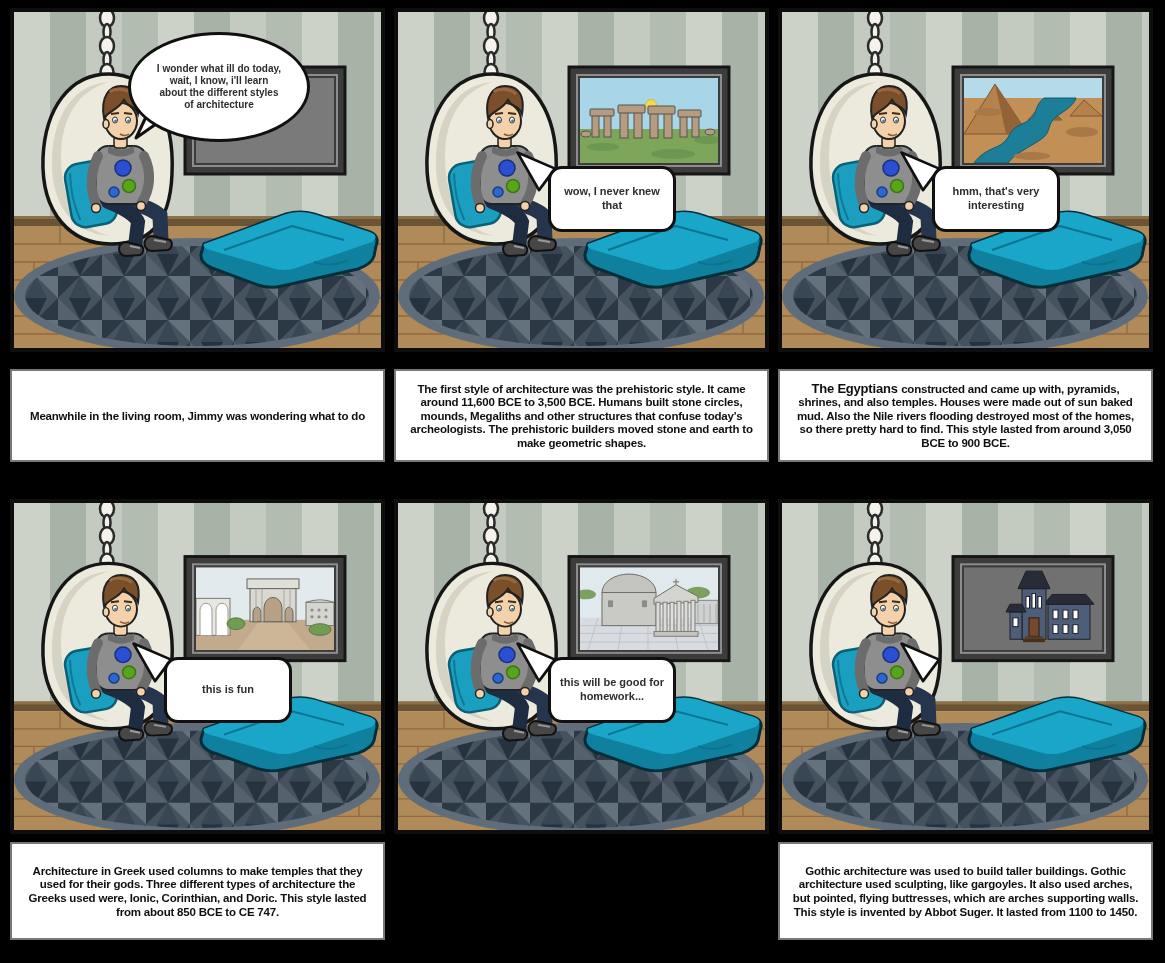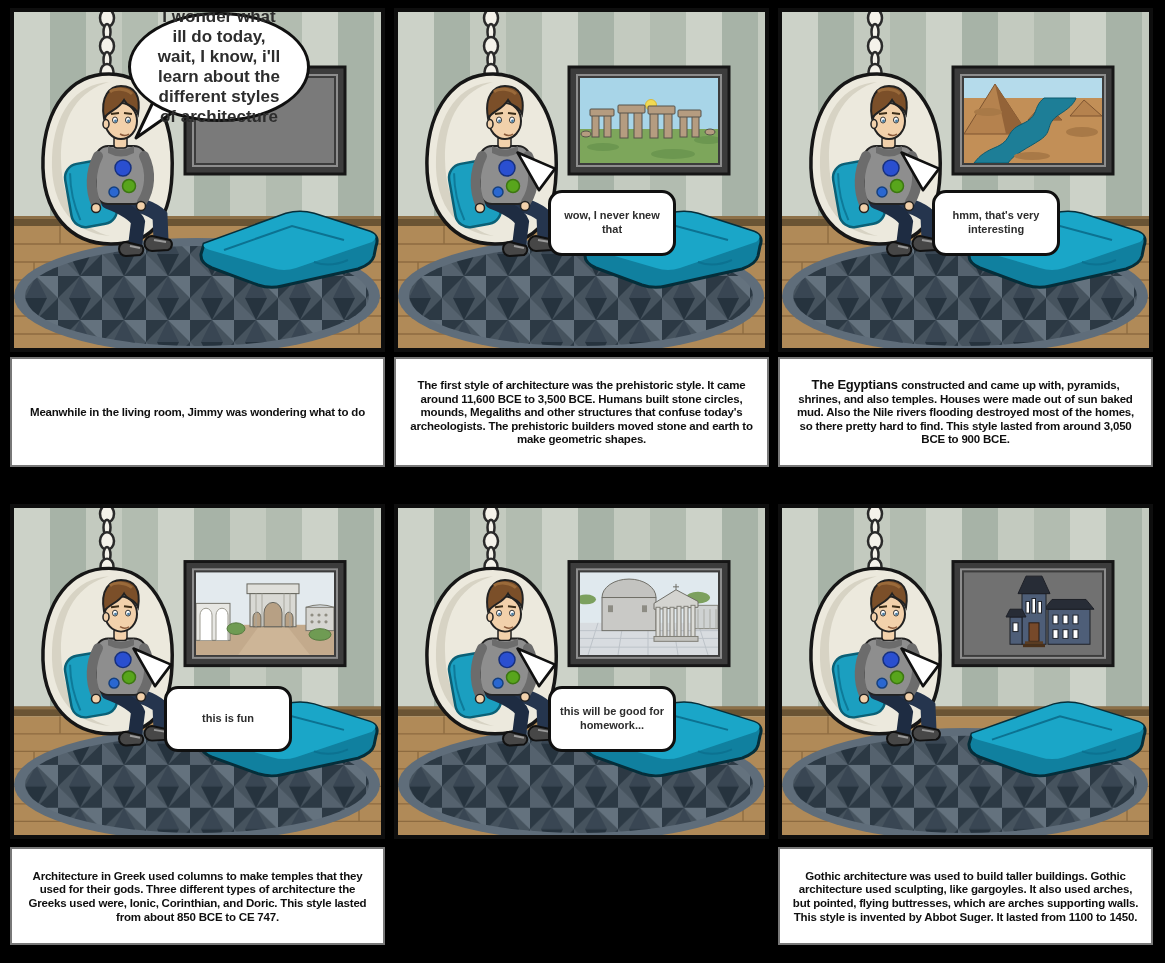--- a/index.html
+++ b/index.html
@@ -6,29 +6,29 @@
   html,body{margin:0;padding:0;background:#000;}
   body{width:1165px;height:963px;font-family:"Liberation Sans",sans-serif;overflow:hidden;}
   .board{padding:8px 10px 0 10px;}
   .row{display:flex;gap:9px;}
   .row.first{margin-bottom:37px;}
   .col{width:375px;display:flex;flex-direction:column;}
   .scene{position:relative;border:4px solid #0e0e0e;box-sizing:border-box;overflow:hidden;background:#c7cdc2;}
   .row.first .scene{height:344px;}
   .row.second .scene{height:335px;}
   .scene svg.scene-art{width:100%;height:100%;display:block;}
-  .row.first .caption-box{height:110px;margin-top:5px;}
+  .row.first .caption-box{height:93px;margin-top:17px;}
   .row.second .caption-box{height:98px;margin-top:8px;}
   .caption-box{background:#fff;border:2px solid #787878;box-sizing:border-box;display:flex;align-items:center;justify-content:center;padding:4px 10px;}
   .caption-text{margin:0;text-align:center;font-weight:bold;font-size:11.5px;line-height:1.18;letter-spacing:-0.2px;color:#0f0f0f;}
   .cap-small{font-size:13px;}
   
   .bubble{position:absolute;background:#fff;border:3px solid #101010;display:flex;align-items:center;justify-content:center;text-align:center;color:#2d2d2d;font-weight:bold;z-index:3;box-sizing:border-box;}
-  .b-ellipse .bubble{left:114px;top:0;width:182px;height:110px;border-radius:50%;font-size:17px;line-height:1.18;padding:8px 24px;}
-  .b-rect .bubble{left:150px;top:178px;width:128px;height:66px;border-radius:14px;font-size:11px;line-height:1.25;padding:4px 4px;}
+  .b-ellipse .bubble{left:114px;top:20px;width:182px;height:110px;border-radius:50%;font-size:10px;line-height:1.18;padding:8px 24px;}
+  .b-rect .bubble{left:150px;top:154px;width:128px;height:66px;border-radius:14px;font-size:11px;line-height:1.25;padding:4px 4px;}
   .tail{position:absolute;z-index:2;overflow:visible;}
   .b-ellipse .tail{left:116px;top:86px;width:56px;height:52px;}
   .b-rect .tail{left:116px;top:138px;width:50px;height:48px;}
   .b-ellipse .tail .t-rect{display:none;}
   .b-rect .tail .t-ellipse{display:none;}
   .tail polygon{fill:#fff;stroke:#101010;stroke-width:3;stroke-linejoin:round;}
 </style>
 </head>
 <body>
 

